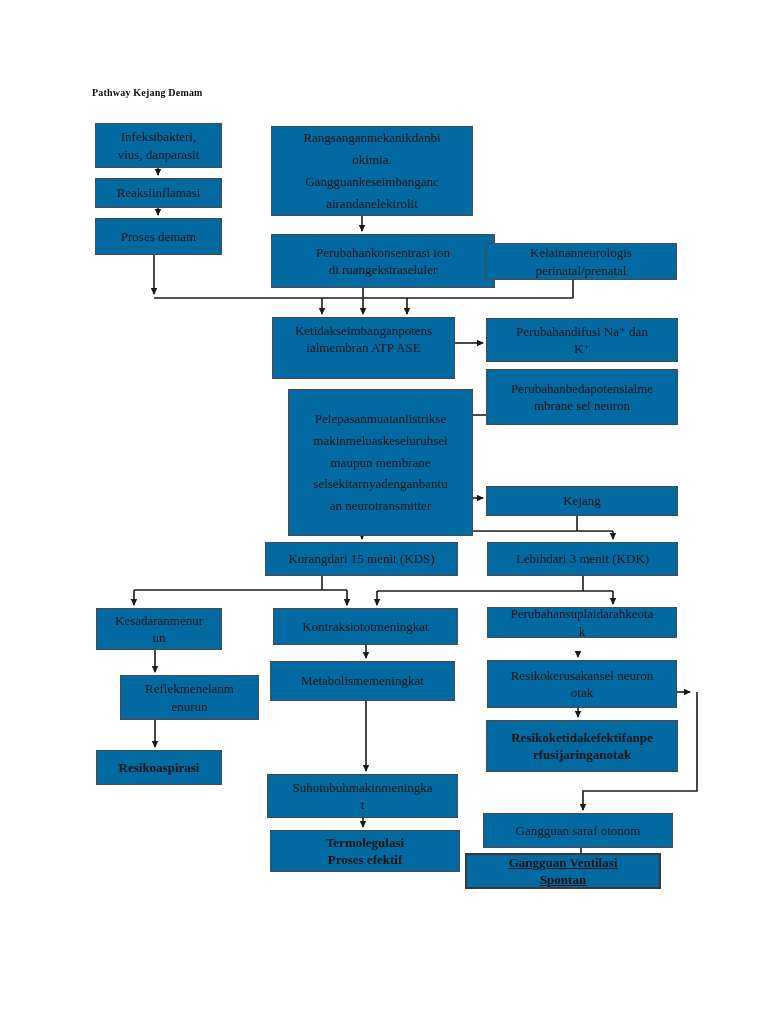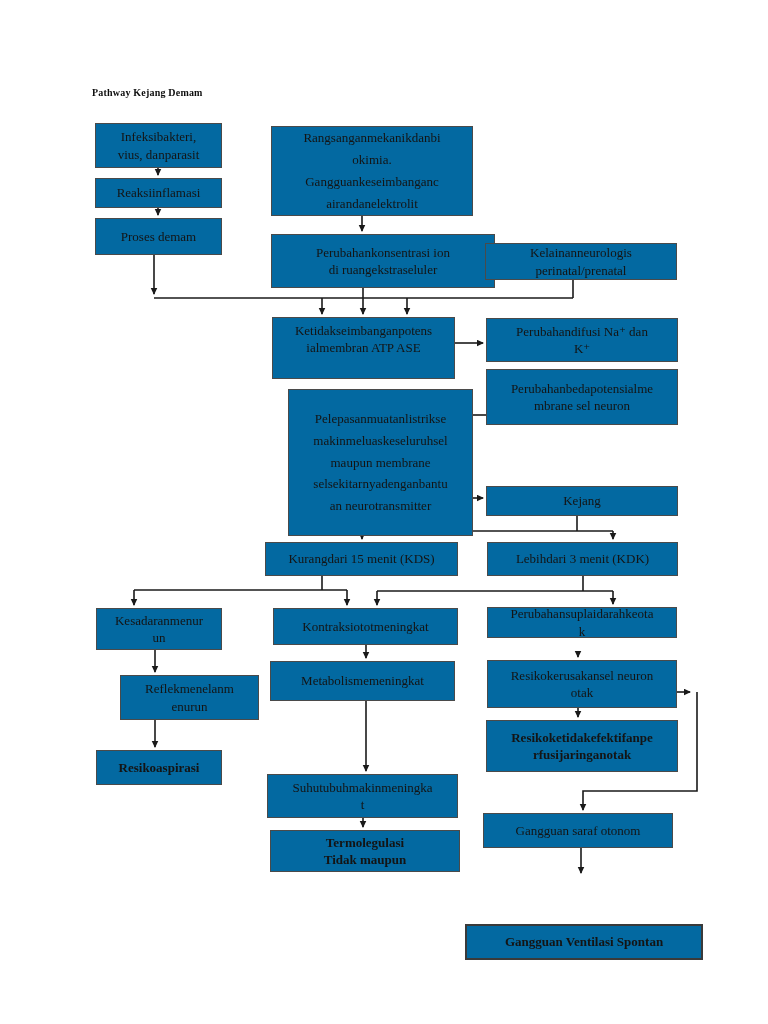--- a/index.html
+++ b/index.html
@@ -173,19 +173,19 @@
 
   <div class="node bold" style="left:96px; top:750px; width:126px; height:35px;">Resikoaspirasi</div>
 
   <div class="node bold" style="left:486px; top:720px; width:192px; height:52px;">Resikoketidakefektifanpe
 rfusijaringanotak</div>
 
   <div class="node" style="left:267px; top:774px; width:191px; height:44px;">Suhutubuhmakinmeningka
 t</div>
 
   <div class="node bold" style="left:270px; top:830px; width:190px; height:42px;">Termolegulasi
-Tidak maupun</div>
+Proses efektif</div>
 
   <div class="node" style="left:483px; top:813px; width:190px; height:35px;">Gangguan saraf otonom</div>
 
-  <div class="node bold thick" style="left:465px; top:924px; width:238px; height:36px;">Gangguan Ventilasi Spontan</div>
+  <div class="node bold thick" style="left:465px; top:853px; width:196px; height:36px;text-decoration:underline;">Gangguan Ventilasi Spontan</div>
 
 </div>
 
 </body></html>

